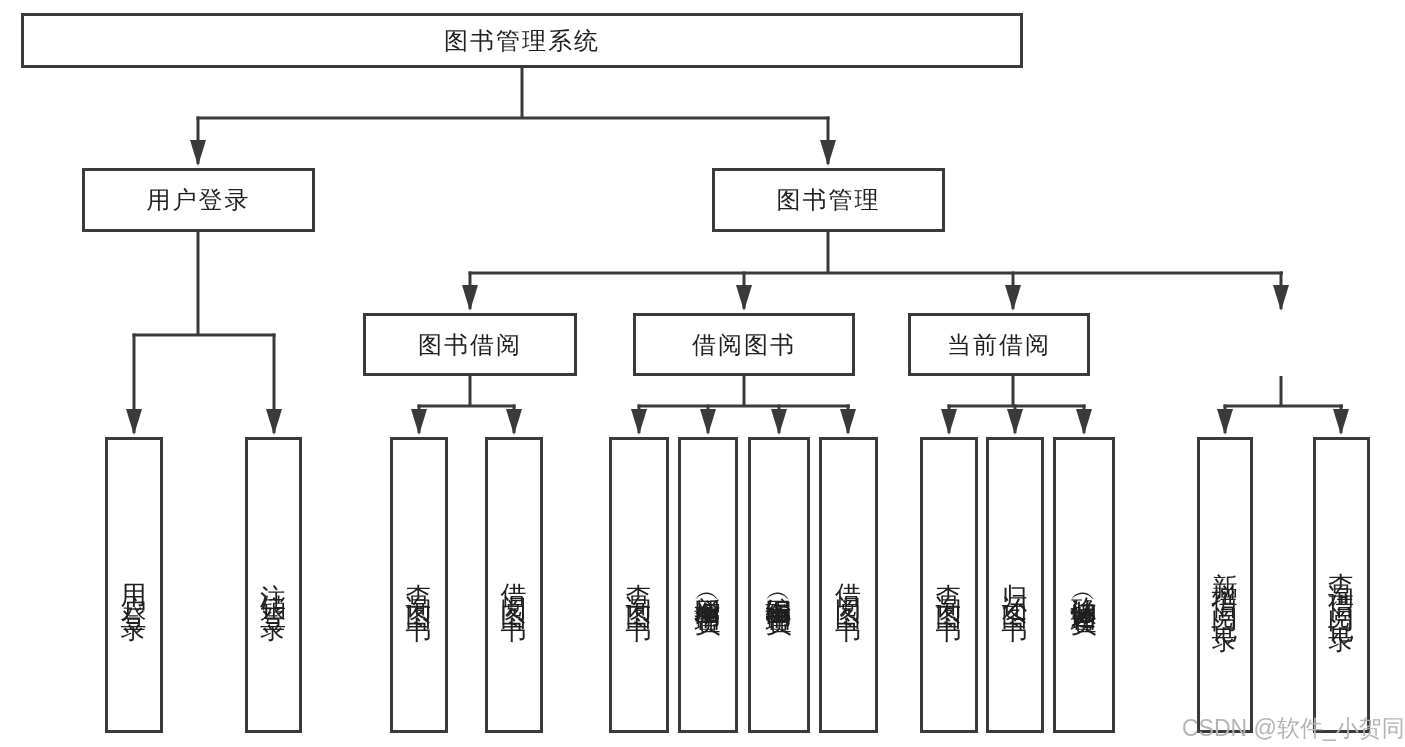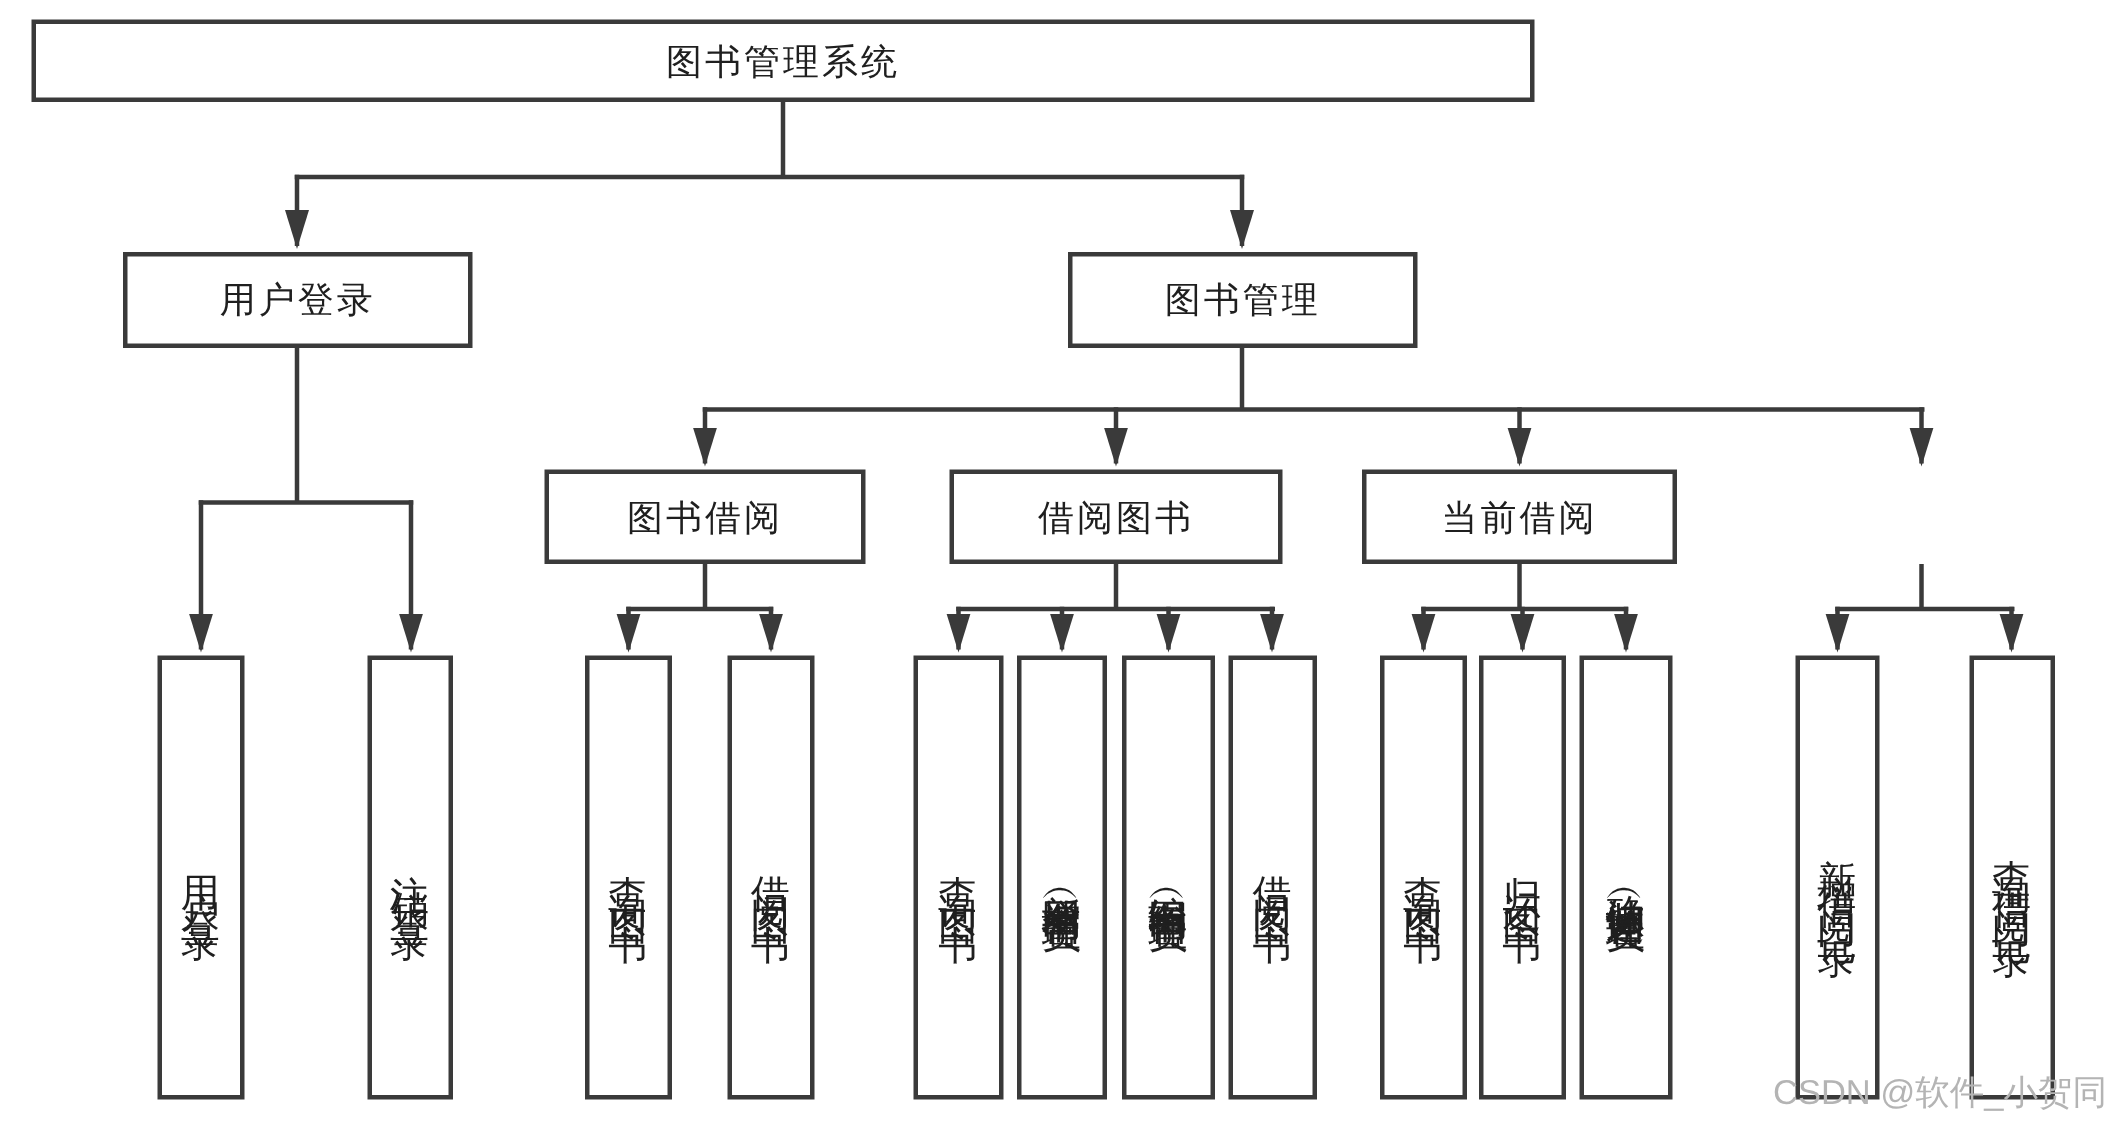--- a/index.html
+++ b/index.html
@@ -18,21 +18,21 @@
     writing-mode:vertical-rl;text-orientation:mixed;
     font-size:26px;letter-spacing:11px;line-height:1;
   }
   .vbox.dense{letter-spacing:2px;}
   
   .n-root{left:21px;top:13px;width:1002px;height:55px;}
   .n-l2a{left:82px;top:168px;width:233px;height:64px;}
   .n-l2b{left:712px;top:168px;width:233px;height:64px;}
   .n-l3a{left:363px;top:313px;width:214px;height:63px;}
   .n-l3b{left:633px;top:313px;width:222px;height:63px;}
-  .n-l3c{left:908px;top:313px;width:210px;height:63px;}
+  .n-l3c{left:908px;top:313px;width:182px;height:63px;}
   .n-l3d{left:1173px;top:313px;width:217px;height:63px;}
   .n-v1{left:105px;top:437px;width:58px;height:296px;}
   .n-v2{left:245px;top:437px;width:57px;height:296px;}
   .n-v3{left:390px;top:437px;width:58px;height:296px;}
   .n-v4{left:485px;top:437px;width:58px;height:296px;}
   .n-v5{left:609px;top:437px;width:60px;height:296px;}
   .n-v6{left:678px;top:437px;width:60px;height:296px;}
   .n-v7{left:748px;top:437px;width:62px;height:296px;}
   .n-v8{left:819px;top:437px;width:59px;height:296px;}
   .n-v9{left:920px;top:437px;width:58px;height:296px;}

